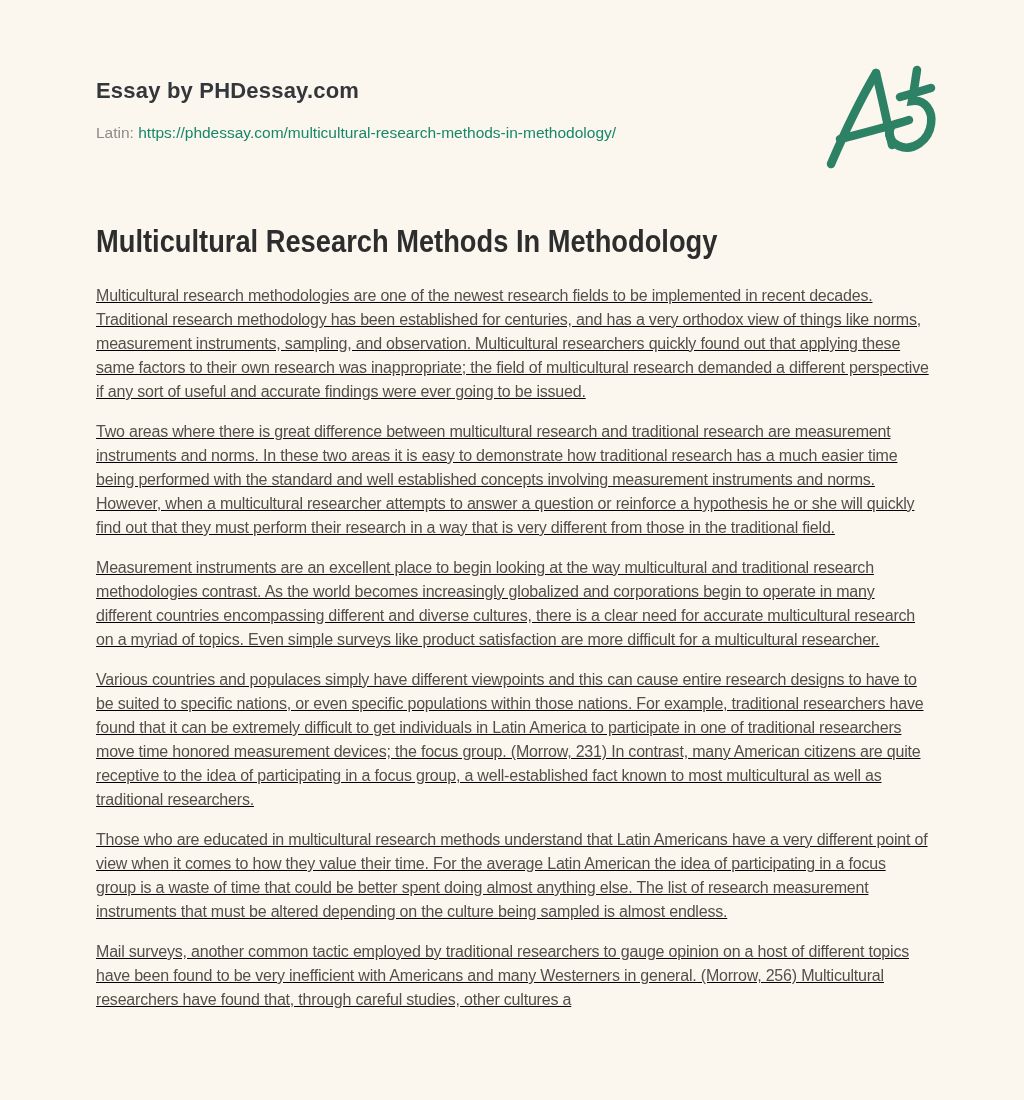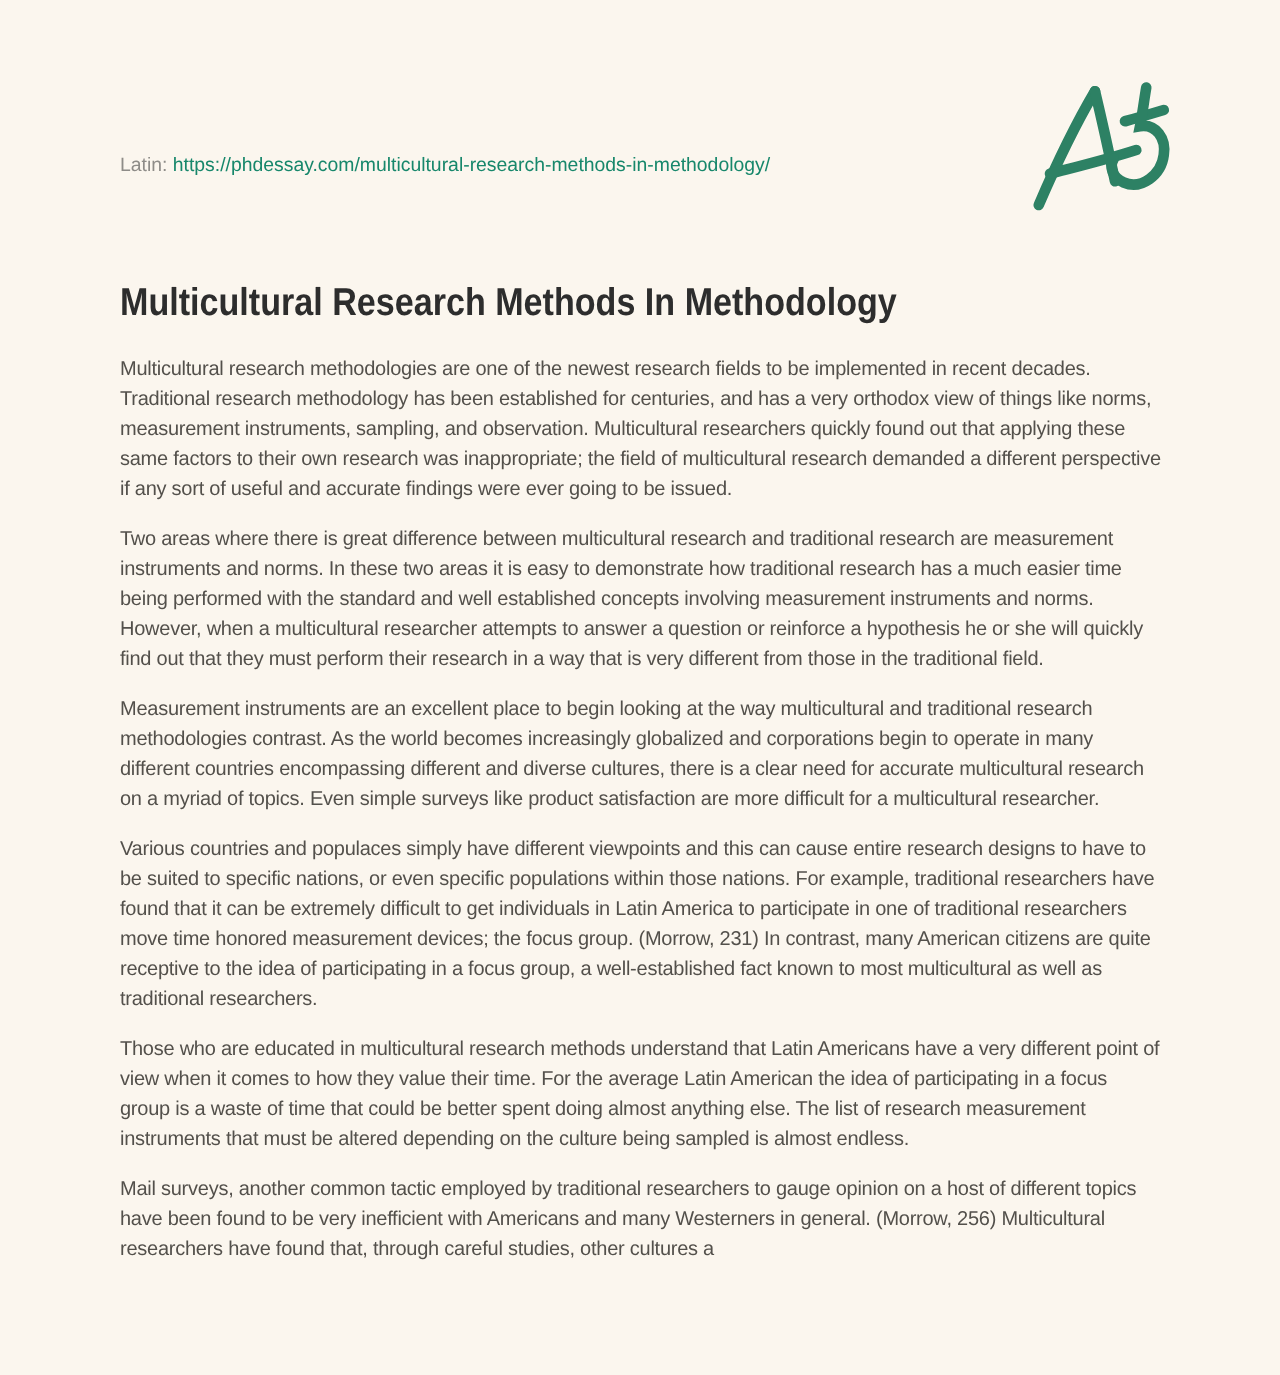--- a/index.html
+++ b/index.html
@@ -63,35 +63,37 @@
     transform: scaleX(0.88);
     transform-origin: left center;
     letter-spacing: 0px;
   }
 
   .essay-body {
     position: absolute;
     left: 96px;
     top: 284px;
     width: 833px;
+    text-decoration: underline;
   }
 
   .essay-body p {
     font-size: 16px;
     line-height: 24px;
     letter-spacing: -0.2px;
     color: #53504b;
     margin-bottom: 16px;
   }
 </style>
 </head>
 <body>
 
 <div class="page">
 
+  <div class="byline">Essay by PHDessay.com</div>
 
   <div class="source-line">
     <span>Latin:</span>
     <a class="source-link">https://phdessay.com/multicultural-research-methods-in-methodology/</a>
   </div>
 
   <svg class="logo" viewBox="0 0 120 120" fill="none" stroke="#2d8164" stroke-width="8.5" stroke-linecap="round">
 
     <path d="M 13,107 C 28,72 45,38 58,16"></path>
 

